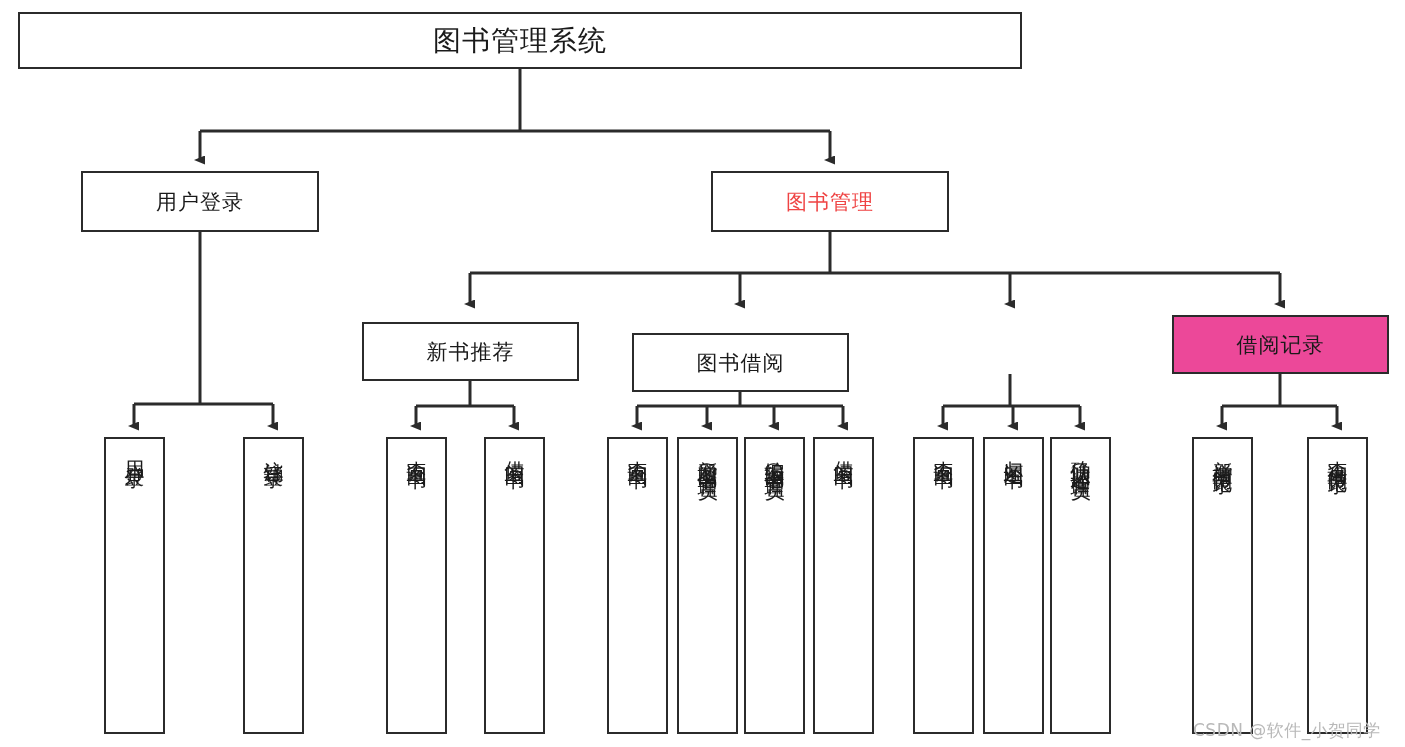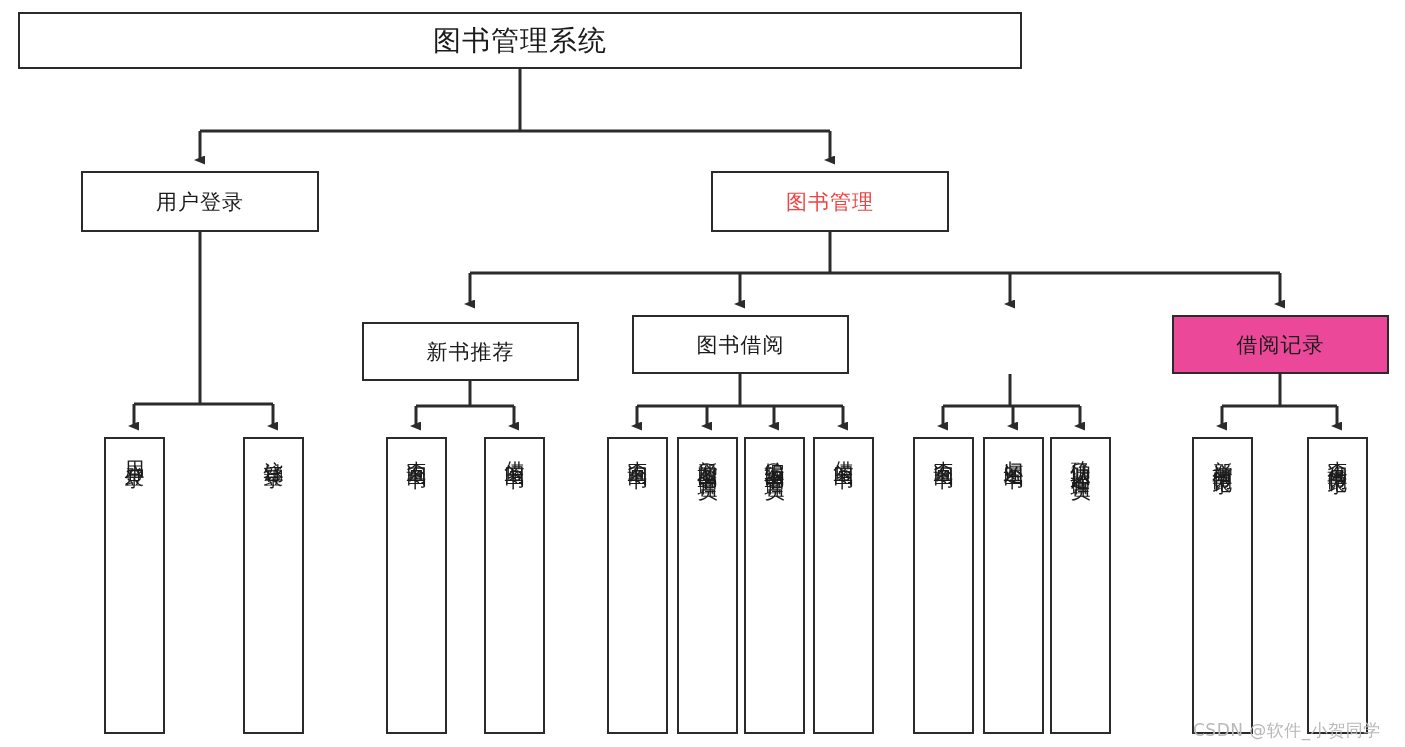--- a/index.html
+++ b/index.html
@@ -125,21 +125,21 @@
   <div class="node horizontal" id="node-l2-0" style="left: 81px; top: 171px; width: 238px; height: 61px; border-color: rgb(43, 43, 43); background: rgb(255, 255, 255); color: rgb(26, 26, 26);">
     <span>用户登录</span>
   </div>
   <div class="node horizontal" id="node-l2-1" style="left: 711px; top: 171px; width: 238px; height: 61px; border-color: rgb(43, 43, 43); background: rgb(255, 255, 255); color: #ef4444;">
     <span>图书管理</span>
   </div>
 
   <div class="node horizontal" id="node-l3-0" style="left: 362px; top: 315px; width: 217px; height: 59px; border-color: rgb(43, 43, 43); background: rgb(255, 255, 255); color: rgb(26, 26, 26); margin-top: 7px;">
     <span>新书推荐</span>
   </div>
-  <div class="node horizontal" id="node-l3-1" style="left: 632px; top: 315px; width: 217px; height: 59px; border-color: rgb(43, 43, 43); background: rgb(255, 255, 255); color: rgb(26, 26, 26);">
+  <div class="node horizontal" id="node-l3-1" style="left: 632px; top: 333px; width: 217px; height: 59px; border-color: rgb(43, 43, 43); background: rgb(255, 255, 255); color: rgb(26, 26, 26);">
     <span>图书借阅</span>
   </div>
   <div class="node horizontal" id="node-l3-3" style="left: 1172px; top: 315px; width: 217px; height: 59px; border-color: rgb(43, 43, 43); background: #ec4899; color: rgb(26, 26, 26);">
     <span>借阅记录</span>
   </div>
 
   <div class="node vertical" id="node-leaf-0" style="left: 104px; top: 437px; width: 61px; height: 297px; border-color: rgb(43, 43, 43); background: rgb(255, 255, 255); color: rgb(26, 26, 26);">
     <span class="vtext">用户登录</span>
   </div>
   <div class="node vertical" id="node-leaf-1" style="left: 243px; top: 437px; width: 61px; height: 297px; border-color: rgb(43, 43, 43); background: rgb(255, 255, 255); color: rgb(26, 26, 26);">

